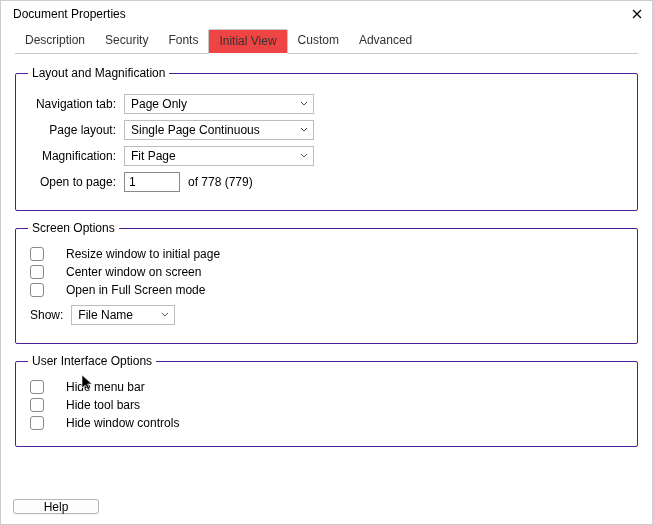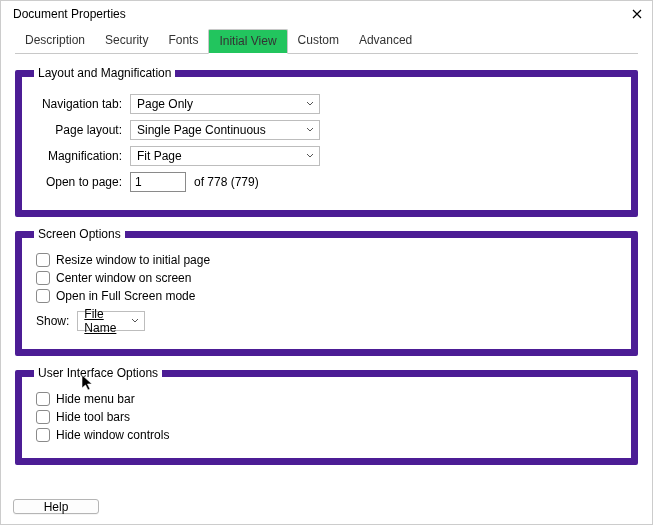--- a/index.html
+++ b/index.html
@@ -45,28 +45,28 @@
     padding: 4px 10px 5px 10px;
     font-size: 12px;
     color: #333;
     position: relative;
     z-index: 1;
     cursor: default;
   }
   .tab.active {
     border: 1px solid #c8c8c8;
     border-bottom: 1px solid #fff;
-    background: #22c55e;
+    background: #ef4444;
     border-radius: 2px 2px 0 0;
   }
   .content {
     padding: 8px 14px 0 14px;
   }
   fieldset.group {
-    border: 7px solid #4c1d95;
+    border: 1px solid #4c1d95;
     border-radius: 2px;
     margin: 4px 0 10px 0;
     padding: 8px 12px 12px 12px;
   }
   fieldset.group > legend {
     font-size: 12px;
     padding: 0 4px;
     color: #000;
   }
   .form-row {
@@ -92,33 +92,34 @@
     min-width: 0;
   }
   .sel .caret {
     position: absolute;
     right: 5px; top: 50%;
     transform: translateY(-50%);
     pointer-events: none;
   }
   .sel .caret svg { display: block; }
   .sel.w-lg { width: 190px; }
-  .sel.w-sm { width: 68px; text-decoration: underline; }
+  .sel.w-sm { width: 104px; }
   .txt {
     border: 1px solid #8a8a8a;
     height: 20px;
     font: inherit;
     padding: 0 4px;
     width: 56px;
   }
   .after-text { margin-left: 8px; }
   .chk-row {
     display: flex;
     align-items: center;
     margin: 4px 8px;
+    gap: 16px;
   }
   .chk {
     appearance: none;
     width: 14px; height: 14px;
     border: 1px solid #8a8a8a;
     border-radius: 3px;
     margin: 0 6px 0 0;
     background: #fff;
   }
   .chk:checked { background: #0a66ff; border-color:#0a66ff; }

